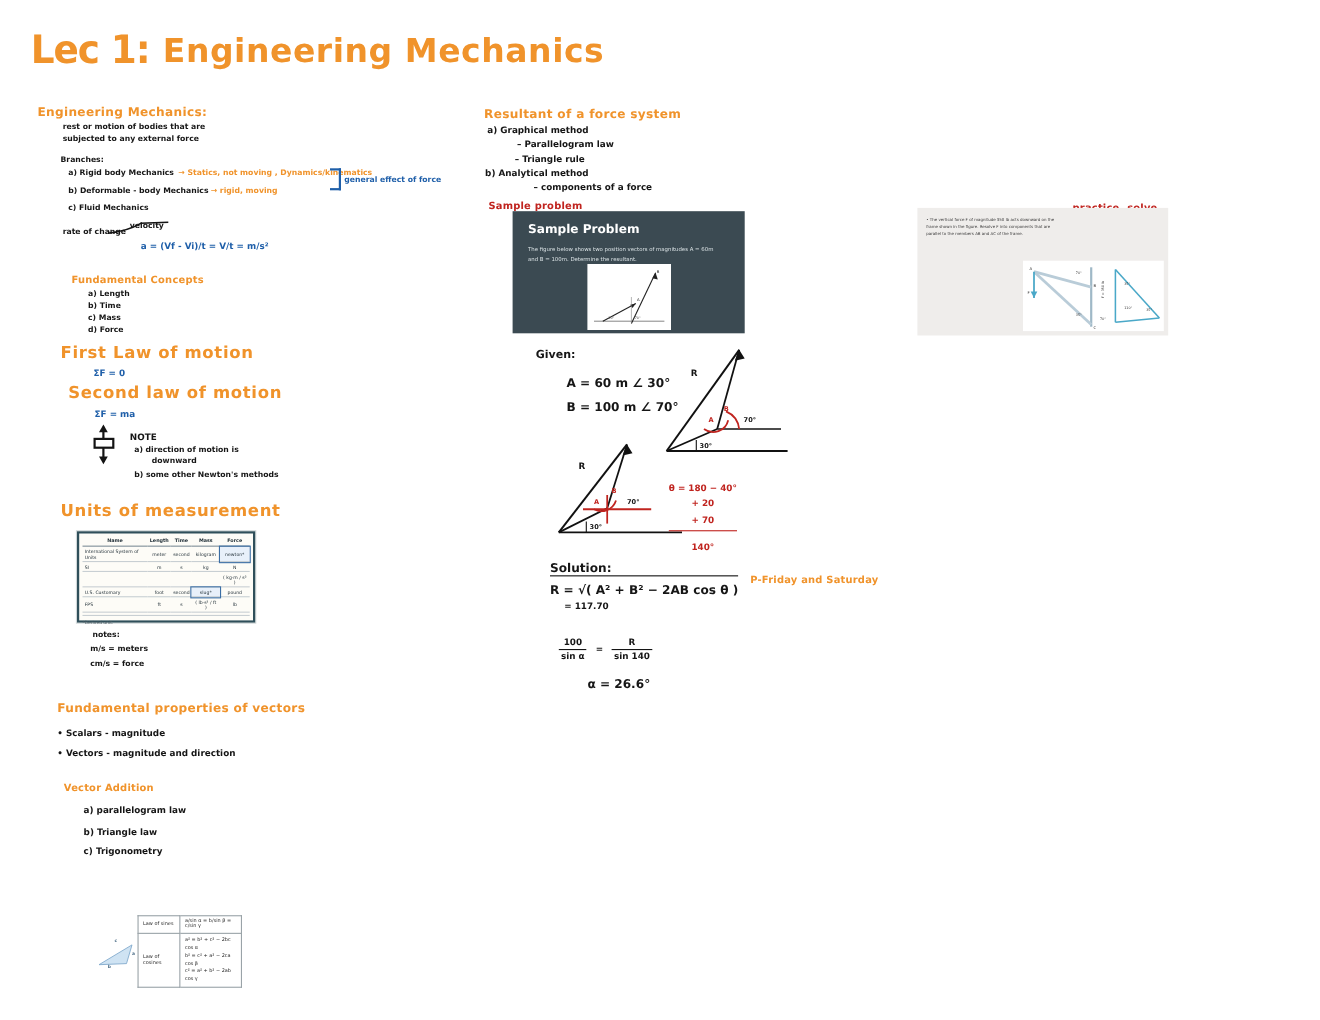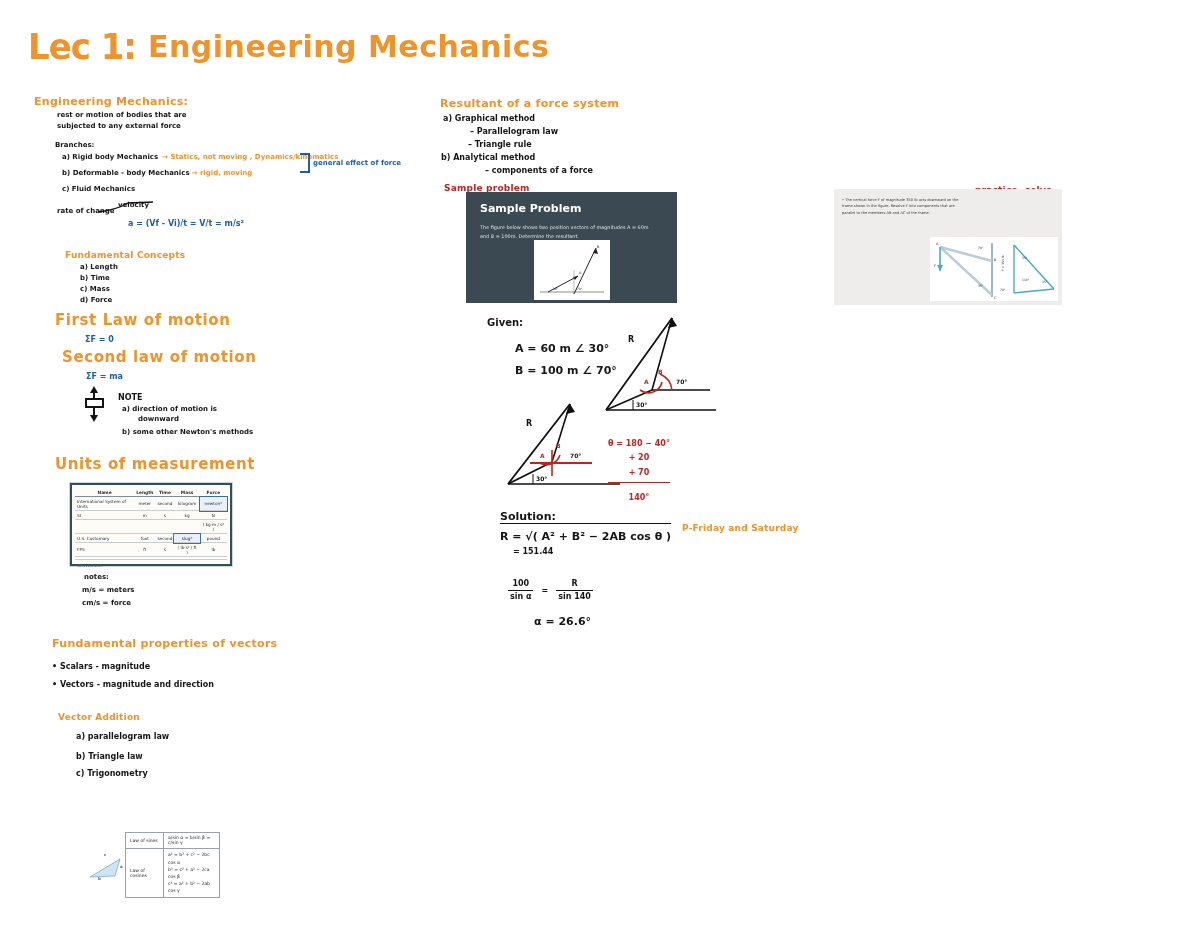--- a/index.html
+++ b/index.html
@@ -330,21 +330,21 @@
     <div class="scrawl r s8">θ = 180 − 40°</div>
     <div class="scrawl r s8" style="margin-top:2px;">+ 20</div>
     <div class="scrawl r s8" style="margin-top:2px;">+ 70</div>
     <div style="border-top:1.6px solid #c0241f;margin-top:3px;padding-top:2px;">
       <span class="scrawl r s8">140°</span>
     </div>
   </div>
 
   <div class="abs scrawl s9" style="left:500px;top:508px;">Solution:</div>
   <div class="abs scrawl s9" style="left:500px;top:523px;border-top:1.4px solid #111;padding-top:4px;">R = √( A² + B² − 2AB cos θ )</div>
-  <div class="abs scrawl s8" style="left:513px;top:546px;">= 151.44</div>
+  <div class="abs scrawl s8" style="left:513px;top:546px;">= 117.70</div>
 
   <div class="abs" style="left:508px;top:578px;display:flex;align-items:center;gap:8px;">
     <span class="frac scrawl s8">
       <span class="num">100</span>
       <span class="den">sin α</span>
     </span>
     <span class="scrawl s8">=</span>
     <span class="frac scrawl s8">
       <span class="num">R</span>
       <span class="den">sin 140</span>

